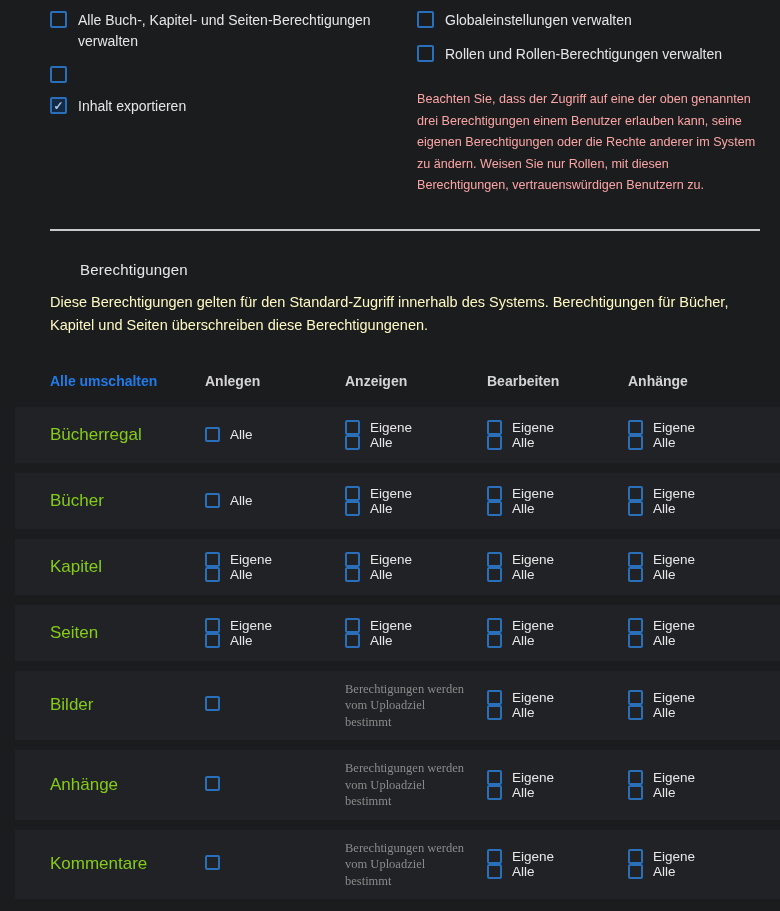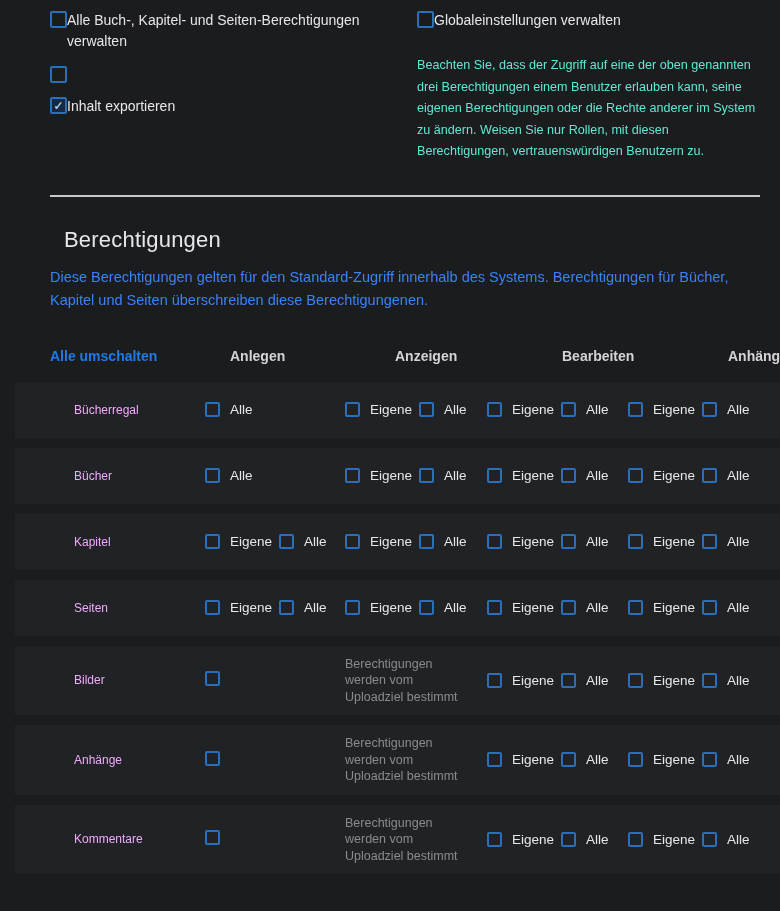--- a/index.html
+++ b/index.html
@@ -5,57 +5,57 @@
   * { box-sizing: border-box; }
   html,body { margin:0; padding:0; }
   body {
     width:780px; height:911px; overflow:hidden;
     background:#1b1c1e;
     font-family:"Liberation Sans", sans-serif;
     color:#e6e6e7;
   }
   
   .syssec { display:grid; grid-template-columns:367px 1fr; padding:10px 18px 0 50px; }
-  .cbitem { display:flex; margin-bottom:13px; align-items:flex-start; cursor:pointer; }
+  .cbitem { display:flex; gap:11px; margin-bottom:13px; align-items:flex-start; cursor:pointer; }
   .cblabel { font-size:14px; line-height:21px; color:#e6e6e7; }
   .col-left .cblabel { max-width:312px; }
-  .warning { margin:24px 0 0; font-size:12.6px; line-height:21.5px; color:#5eead4; max-width:345px; }
+  .warning { margin:24px 0 0; font-size:12.6px; line-height:21.5px; color:#fca5a5; max-width:345px; }
 
   
   .cb {
     width:15px; height:15px; flex:0 0 auto;
     border:2px solid #2a6fba; border-radius:2px;
     display:inline-flex; align-items:center; justify-content:center;
     background:transparent; margin-top:1px; cursor:pointer;
   }
   .cb.lg { width:17px; height:17px; }
   .cb.checked { background:#142a44; }
   .tick { color:#a6c6ee; font-size:12px; line-height:1; font-weight:bold; }
 
   
   hr.divider { border:none; border-top:2px solid #c9c9c9; margin:32px 20px 0 50px; }
-  h2.sec-title { margin:30px 20px 0 64px; font-size:22px; font-weight:400; color:#e7e7e8; letter-spacing:.2px; }
-  p.sec-desc { margin:13px 30px 0 50px; font-size:14.5px; line-height:23px; color:#3b82f6; max-width:715px; }
+  h2.sec-title { margin:30px 20px 0 80px; font-size:15px; font-weight:400; color:#e7e7e8; letter-spacing:.2px; }
+  p.sec-desc { margin:13px 30px 0 50px; font-size:14.5px; line-height:23px; color:#fef9c3; max-width:715px; }
 
   
   .thead {
     display:grid; grid-template-columns:155px 140px 142px 141px auto;
-    margin:36px 0 18px 50px; font-weight:700; font-size:14px; color:#d4d4d6;gap:25px;
+    margin:36px 0 18px 50px; font-weight:700; font-size:14px; color:#d4d4d6;
   }
   .toggle-all { color:#207ae8; cursor:pointer; text-decoration:none; font-weight:700; }
   .trow {
     display:grid; grid-template-columns:155px 140px 142px 141px auto;
     margin:0 0 10px 15px; padding:10px 0 10px 35px;
     background:#212225; align-items:center; min-height:56px;
   }
-  .entity { font-size:12px; color:#f0abfc;margin-left:24px; }
-  .opts { display:flex; flex-direction:row; gap:7px; }
+  .entity { font-size:17px; color:#84cc16; }
+  .opts { display:flex; flex-direction:column; }
   .opt { display:flex; align-items:center; gap:10px; font-size:13.5px; color:#e7e7e8; cursor:pointer; }
   .opt .cb { margin-top:0; }
-  .note { font-size:12.5px; line-height:16.5px; color:#8b8b8d; max-width:124px; }
+  .note { font-size:12.5px; line-height:16.5px; color:#8b8b8d; max-width:124px;font-family:Liberation Serif, serif; }
 </style>
 </head>
 <body>
 
 <div class="page">
 
   <section class="syssec">
     <div class="col-left" id="sysLeft">
         <div class="cbitem">
           <span class="cb lg"></span>
@@ -69,20 +69,24 @@
             <span class="tick">✓</span>
           </span>
           <span class="cblabel">Inhalt exportieren</span>
         </div>
       </div>
     <div class="col-right">
       <div id="sysRight">
           <div class="cbitem">
             <span class="cb lg"></span>
             <span class="cblabel">Globaleinstellungen verwalten</span>
+          </div>
+          <div class="cbitem">
+            <span class="cb lg"></span>
+            <span class="cblabel">Rollen und Rollen-Berechtigungen verwalten</span>
           </div>
         </div>
       <p class="warning">Beachten Sie, dass der Zugriff auf eine der oben genannten drei Berechtigungen einem Benutzer erlauben kann, seine eigenen Berechtigungen oder die Rechte anderer im System zu ändern. Weisen Sie nur Rollen, mit diesen Berechtigungen, vertrauenswürdigen Benutzern zu.</p>
     </div>
   </section>
 
   <hr class="divider">
 
   <h2 class="sec-title">Berechtigungen</h2>
   <p class="sec-desc">Diese Berechtigungen gelten für den Standard-Zugriff innerhalb des Systems. Berechtigungen für Bücher, Kapitel und Seiten überschreiben diese Berechtigungenen.</p>

